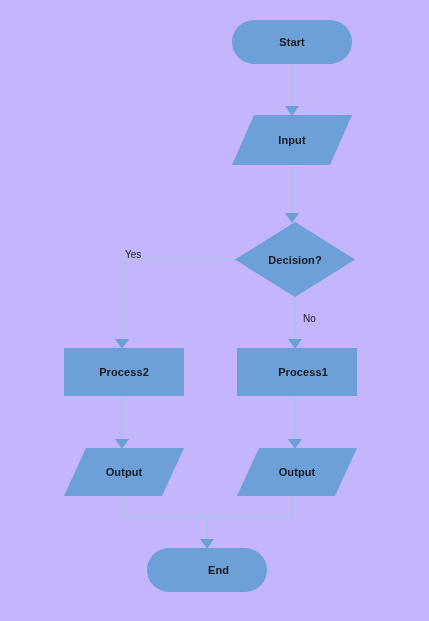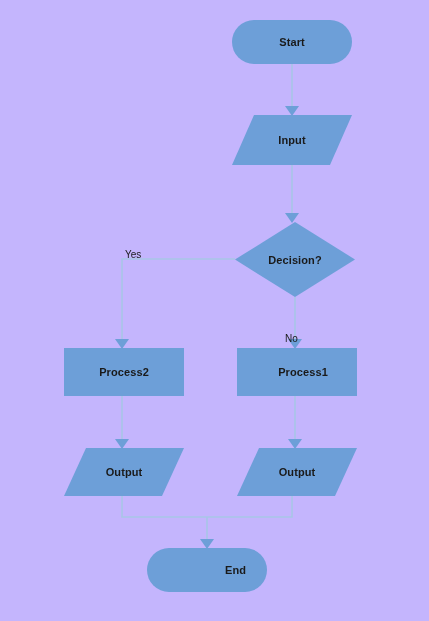--- a/index.html
+++ b/index.html
@@ -127,19 +127,19 @@
   <div class="node-label" style="left:235px; top:255px; width:120px;">Decision?</div>
 
   <div class="node-label" style="left:64px; top:367px; width:120px;">Process2</div>
 
   <div class="node-label" style="left:237px; top:367px; width:132px;">Process1</div>
 
   <div class="node-label" style="left:64px; top:467px; width:120px;">Output</div>
 
   <div class="node-label" style="left:237px; top:467px; width:120px;">Output</div>
 
-  <div class="node-label" style="left:164px; top:565px; width:143px;">End</div>
+  <div class="node-label" style="left:147px; top:565px; width:143px;">End</div>
 
   <div class="edge-label" style="left:125px; top:250px;">Yes</div>
 
-  <div class="edge-label" style="left:285px; top:314px;margin-top:20px;">No</div>
+  <div class="edge-label" style="left:303px; top:314px;">No</div>
 
 </div>
 
 </body></html>

